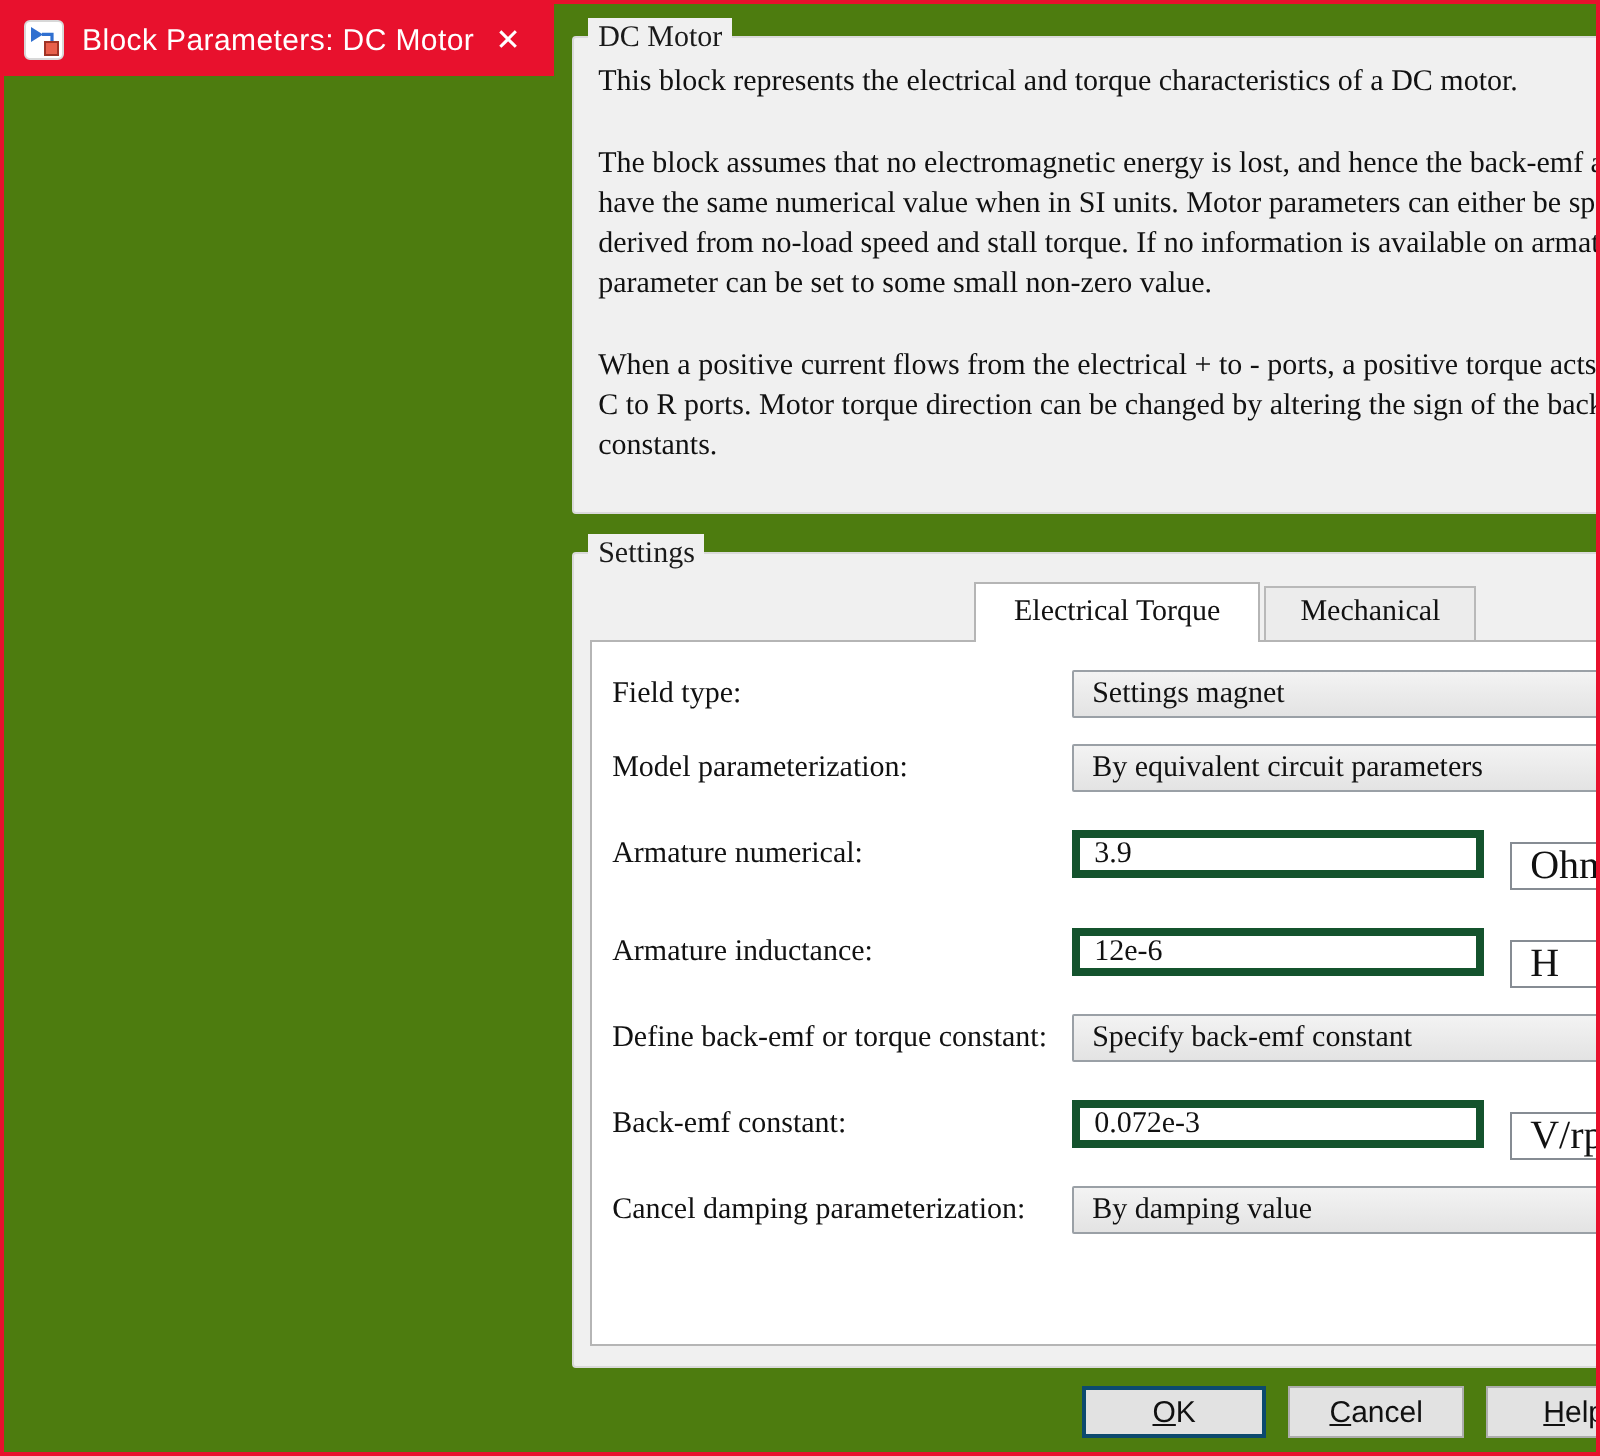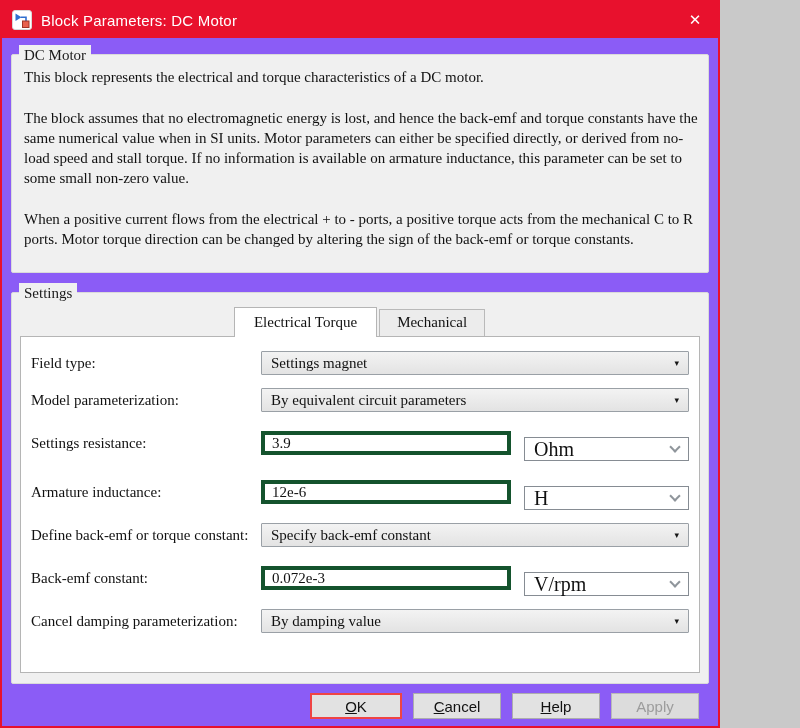--- a/index.html
+++ b/index.html
@@ -1,20 +1,20 @@
 <!DOCTYPE html>
 <html><head>
 <meta charset="utf-8">
 <style>
   html,body{margin:0;padding:0;background:#c9c9c9;}
   *{box-sizing:border-box;}
   body{font-family:"Liberation Sans", sans-serif;}
   .window{
-    width:720px;height:728px;background:#8b5cf6;
-    border:2px solid #e8112d;display:flex;flex-direction:column;
+    width:800px;height:728px;background:#4d7c0f;
+    border:2px solid #e8112d;display:flex;flex-direction:row;
     position:relative;overflow:hidden;
   }
   .titlebar{
     background:#e8112d;color:#fff;height:36px;flex:none;
     display:flex;align-items:center;padding:0 6px 0 8px;
   }
   .title-icon{width:20px;height:20px;margin:0 9px 0 2px;flex:none;}
   .title-text{font-size:15px;letter-spacing:.2px;}
   .close-btn{
     margin-left:auto;width:34px;height:30px;display:flex;align-items:center;justify-content:center;
@@ -70,21 +70,21 @@
   }
   .footer{
     flex:none;display:flex;justify-content:flex-end;align-items:center;
     gap:11px;padding:9px 10px 7px 10px;margin-top:auto;
   }
   .btn{
     min-width:88px;height:26px;background:#e2e2e2;border:1px solid #adadad;
     font-size:15px;font-family:inherit;color:#111;
     display:flex;align-items:center;justify-content:center;padding:0 10px;cursor:default;
   }
-  .btn.ok{border:2px solid #ef4444;min-width:92px;}
+  .btn.ok{border:2px solid #0c4a6e;min-width:92px;}
   .btn.disabled{color:#9c9c9c;background:#dcdcdc;border-color:#b9b9b9;}
   .btn .lbl{display:block;}
   .btn.underline .lbl::first-letter{text-decoration:underline;}
 </style>
 </head>
 <body>
 
 <div class="window">
 
   <div class="titlebar">
@@ -133,21 +133,21 @@
           <div class="row-label">Model parameterization:</div>
           <div class="row-control">
             <div class="combo">
               <span>By equivalent circuit parameters</span>
               <span class="combo-arrow">▾</span>
             </div>
           </div>
         </div>
 
         <div class="row">
-          <div class="row-label">Settings resistance:</div>
+          <div class="row-label">Armature numerical:</div>
           <div class="row-control">
             <input class="text-input" value="3.9" style="">
             <div class="unit-combo">
               <span>Ohm</span>
               <span class="chevron-shape"></span>
             </div>
           </div>
         </div>
 
         <div class="row">

